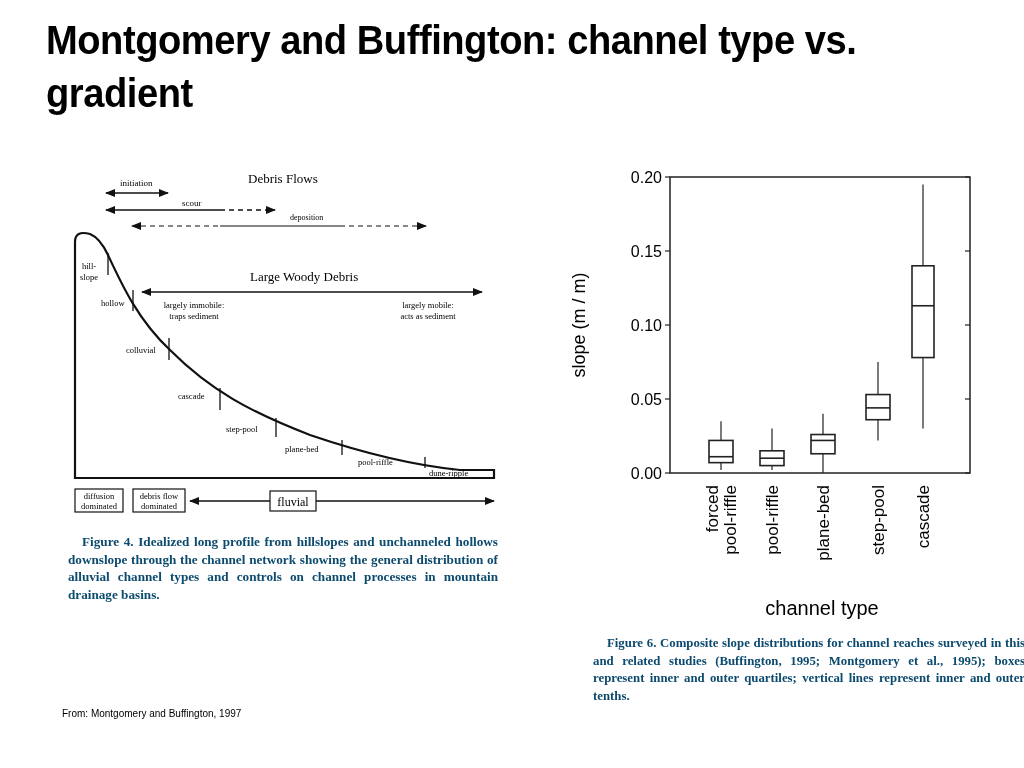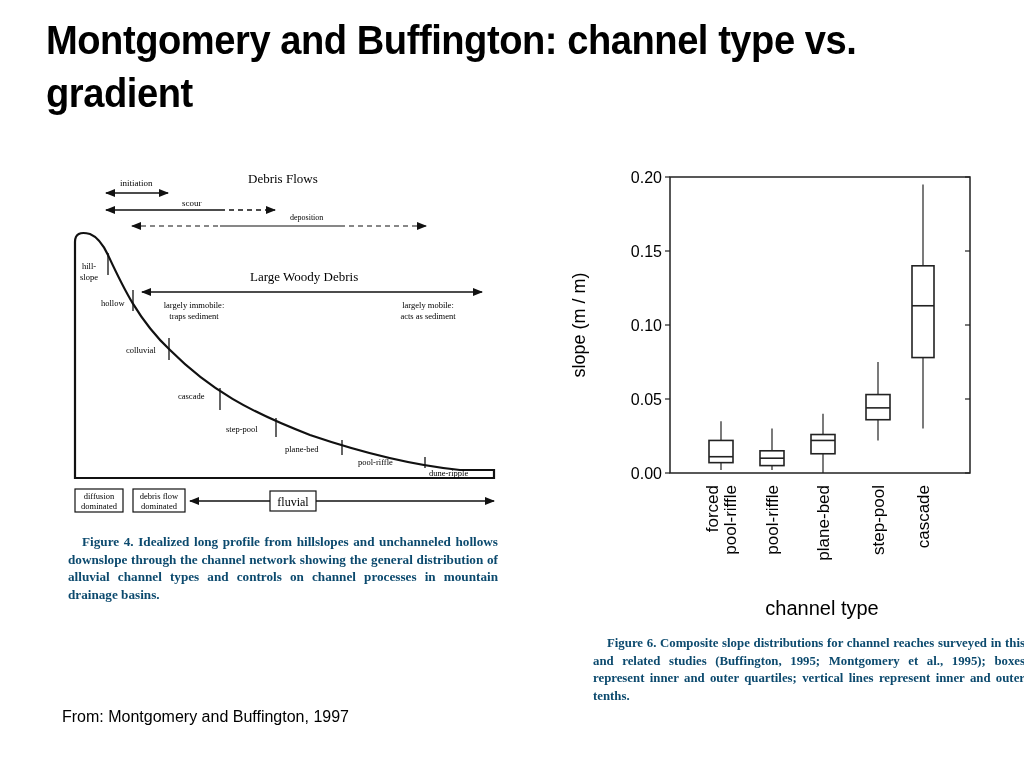--- a/index.html
+++ b/index.html
@@ -5,21 +5,21 @@
   html, body { margin:0; padding:0; }
   body { width:1024px; height:768px; background:#ffffff; position:relative; overflow:hidden; font-family:"Liberation Sans", sans-serif; color:#000; }
   .title { position:absolute; left:46px; top:14px; width:960px; font-family:"Liberation Sans", sans-serif; font-weight:bold; font-size:41px; line-height:53px; letter-spacing:-0.5px; transform:scaleX(0.93); transform-origin:left top; }
   .fig4 { position:absolute; left:60px; top:150px; width:450px; height:470px; }
   .fig6 { position:absolute; left:540px; top:150px; width:460px; height:570px; }
   svg text.serif { font-family:"Liberation Serif", serif; }
   svg text.sans { font-family:"Liberation Sans", sans-serif; }
   .caption { position:absolute; font-family:"Liberation Serif", serif; font-weight:bold; font-size:13.2px; line-height:17.5px; text-align:justify; color:#0c4a6e; }
   .cap4 { left:68px; top:533px; width:430px; text-indent:14px; }
   .cap6 { left:553px; top:635px; width:432px; text-indent:14px; font-size:12.8px;margin-left:40px; }
-  .source { position:absolute; left:62px; top:708px; font-size:16px; font-family:"Liberation Sans", sans-serif; }
+  .source { position:absolute; left:62px; top:708px; font-size:10px; font-family:"Liberation Sans", sans-serif; }
 </style>
 </head>
 <body>
 
 <div class="title">Montgomery and Buffington: channel type vs. gradient</div>
 
 <svg class="fig4" viewBox="0 0 450 470" width="450" height="470">
   <defs>
     <marker id="ah" markerWidth="10" markerHeight="8" refX="9" refY="4" orient="auto-start-reverse" markerUnits="userSpaceOnUse">
       <path d="M0,0 L10,4 L0,8 Z" fill="#111"></path>

